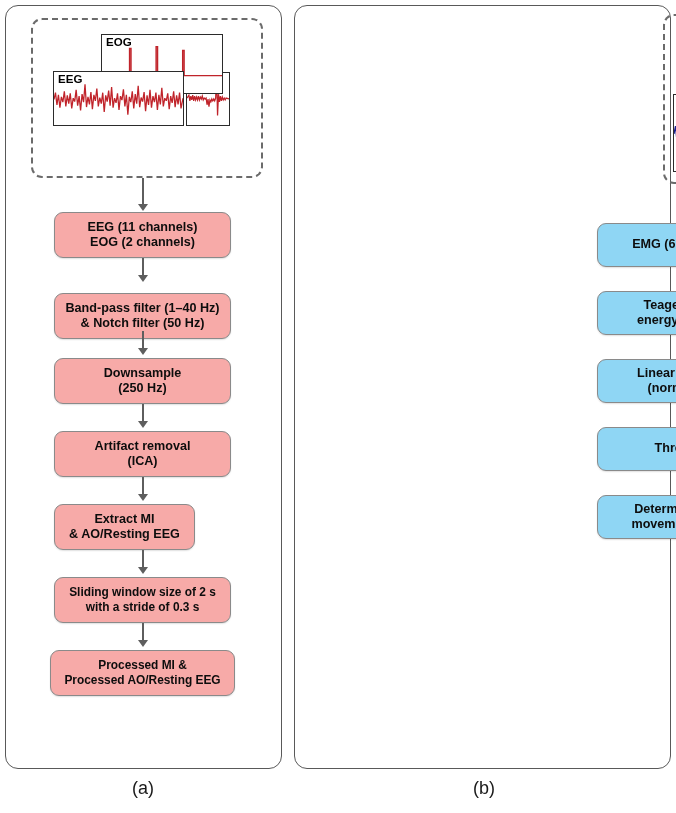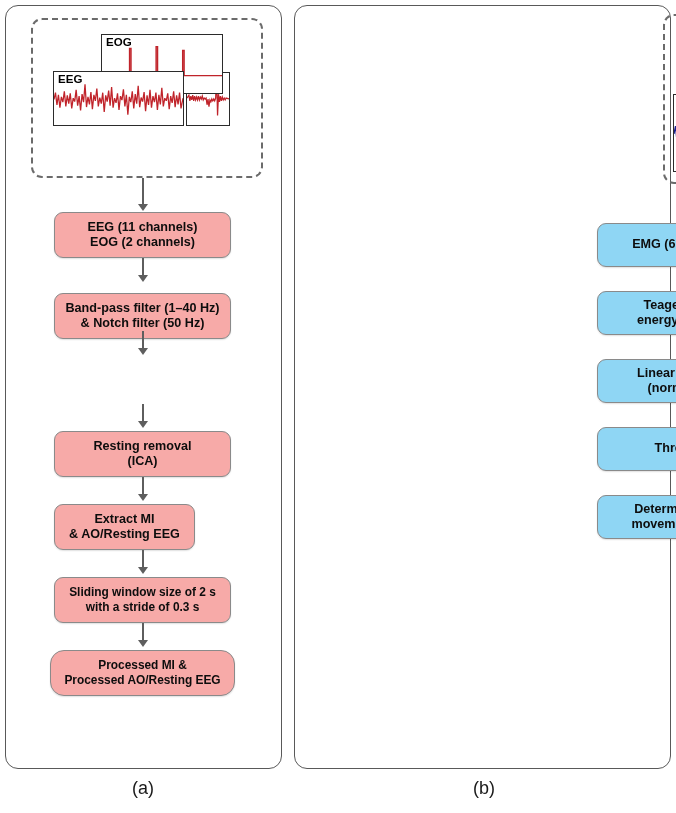--- a/index.html
+++ b/index.html
@@ -145,45 +145,49 @@
     <div class="conn vline" style="left:136px;top:252px;height:20px;"></div>
     <div class="arrow" style="left:132px;top:269px;"></div>
 
     <div class="node pink fs13" id="a2" style="left:48px;top:279px;width:177px;height:46px;margin-top:8px;">
       <span class="txt">Band-pass filter (1–40 Hz)
 &amp; Notch filter (50 Hz)</span>
     </div>
     <div class="conn vline" style="left:136px;top:325px;height:20px;"></div>
     <div class="arrow" style="left:132px;top:342px;"></div>
 
+    <div class="node pink fs13" id="a3" style="left:48px;top:352px;width:177px;height:46px;">
+      <span class="txt">Downsample
+(250 Hz)</span>
+    </div>
     <div class="conn vline" style="left:136px;top:398px;height:20px;"></div>
     <div class="arrow" style="left:132px;top:415px;"></div>
 
     <div class="node pink fs13" id="a4" style="left:48px;top:425px;width:177px;height:46px;">
-      <span class="txt">Resting removal
+      <span class="txt">Artifact removal
 (ICA)</span>
     </div>
     <div class="conn vline" style="left:136px;top:471px;height:20px;"></div>
     <div class="arrow" style="left:132px;top:488px;"></div>
 
     <div class="node pink fs13" id="a5" style="left:48px;top:498px;width:141px;height:46px;">
       <span class="txt">Extract MI
 &amp; AO/Resting EEG</span>
     </div>
     <div class="conn vline" style="left:136px;top:544px;height:20px;"></div>
     <div class="arrow" style="left:132px;top:561px;"></div>
 
     <div class="node pink fs12" id="a6" style="left:48px;top:571px;width:177px;height:46px;">
       <span class="txt">Sliding window size of 2 s
 with a stride of 0.3 s</span>
     </div>
     <div class="conn vline" style="left:136px;top:617px;height:20px;"></div>
     <div class="arrow" style="left:132px;top:634px;"></div>
 
-    <div class="node pink fs12" id="a7" style="left:44px;top:644px;width:185px;height:46px;border-radius:14px;">
+    <div class="node pink fs12" id="a7" style="left:44px;top:644px;width:185px;height:46px;">
       <span class="txt">Processed MI &amp;
 Processed AO/Resting EEG</span>
     </div>
   </div>
 
   <div class="panel" id="panel-b">
 
     <div class="dashed-group" id="dash-b"></div>
 
     <div class="wave-card" id="b-eeg">

